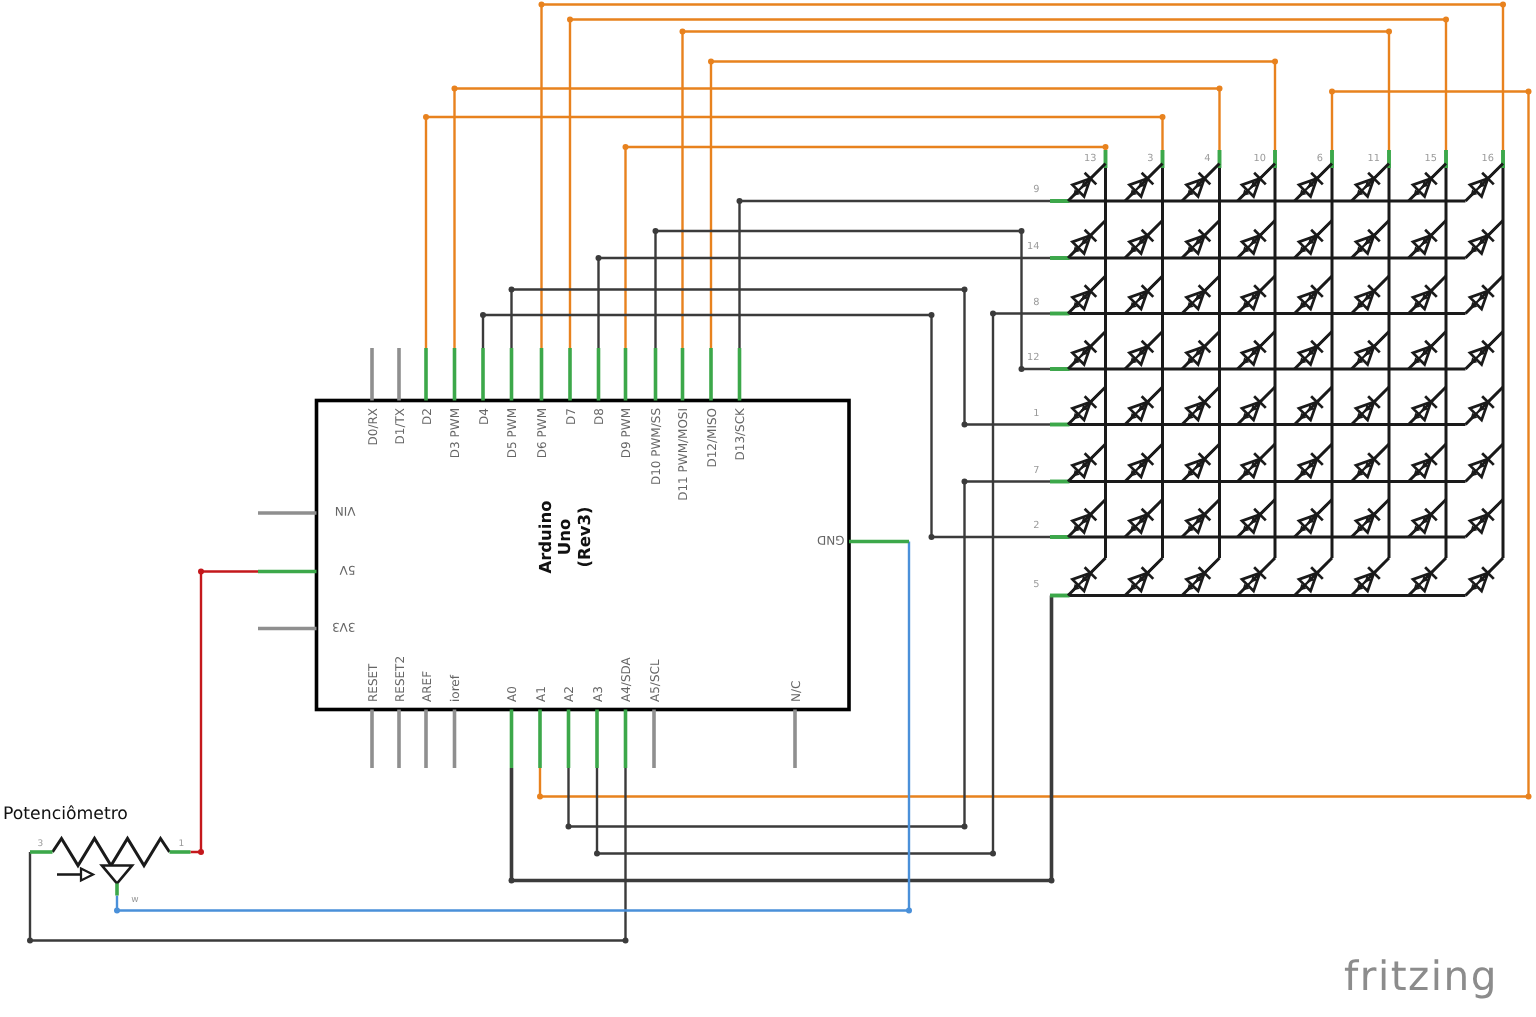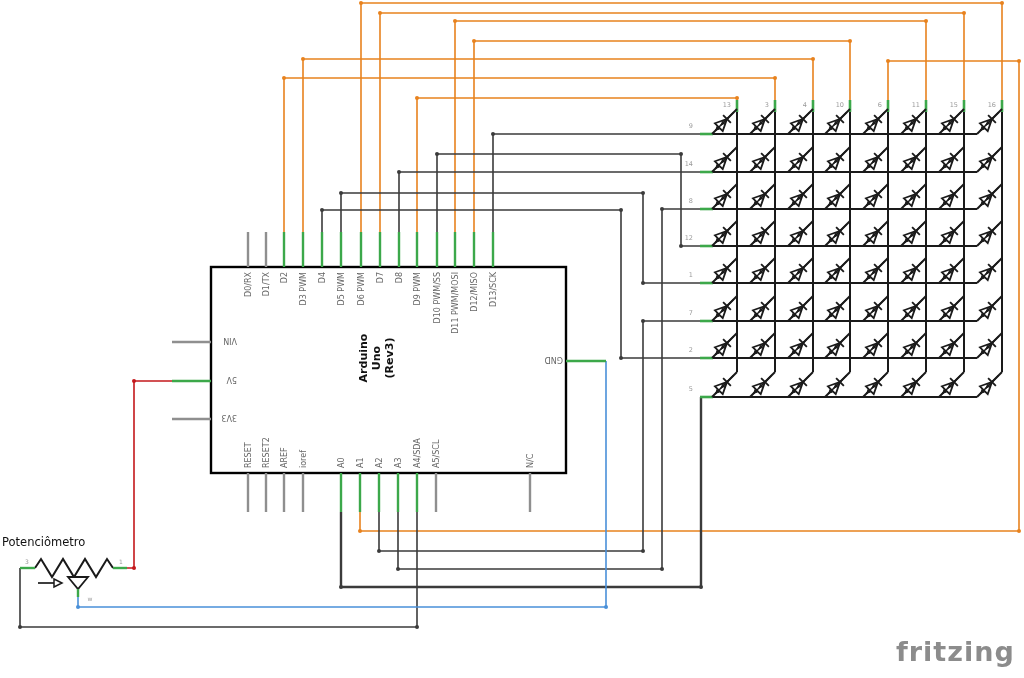--- a/index.html
+++ b/index.html
@@ -1,19 +1,19 @@
 <!DOCTYPE html>
 <html><head>
 <meta charset="utf-8">
 <style>
   html,body{margin:0;padding:0;background:#ffffff;}
   #stage{position:relative;width:1024px;height:678px;background:#ffffff;overflow:hidden;
          font-family:"DejaVu Sans","Liberation Sans",sans-serif;text-align:center;}
   #schematic{position:absolute;left:0;top:0;}
-  #logo{position:absolute;left:896px;top:636px;font-size:27px;font-weight:bold;
+  #logo{position:absolute;left:896px;top:636px;font-size:27px;font-weight:normal;
         color:#8c8c8c;letter-spacing:1px;font-family:"DejaVu Sans","Liberation Sans",sans-serif;}
   text{font-family:"DejaVu Sans","Liberation Sans",sans-serif;}
 </style>
 </head>
 <body>
 
 <div id="stage">
   <svg id="schematic" width="1024" height="678" viewBox="0 0 1024 678">
       <polyline points="361,232 361,3 1002,3 1002,101" fill="none" stroke="#e8821e" stroke-width="1.6"></polyline>
       <circle cx="361" cy="3" r="2" fill="#e8821e"></circle>

